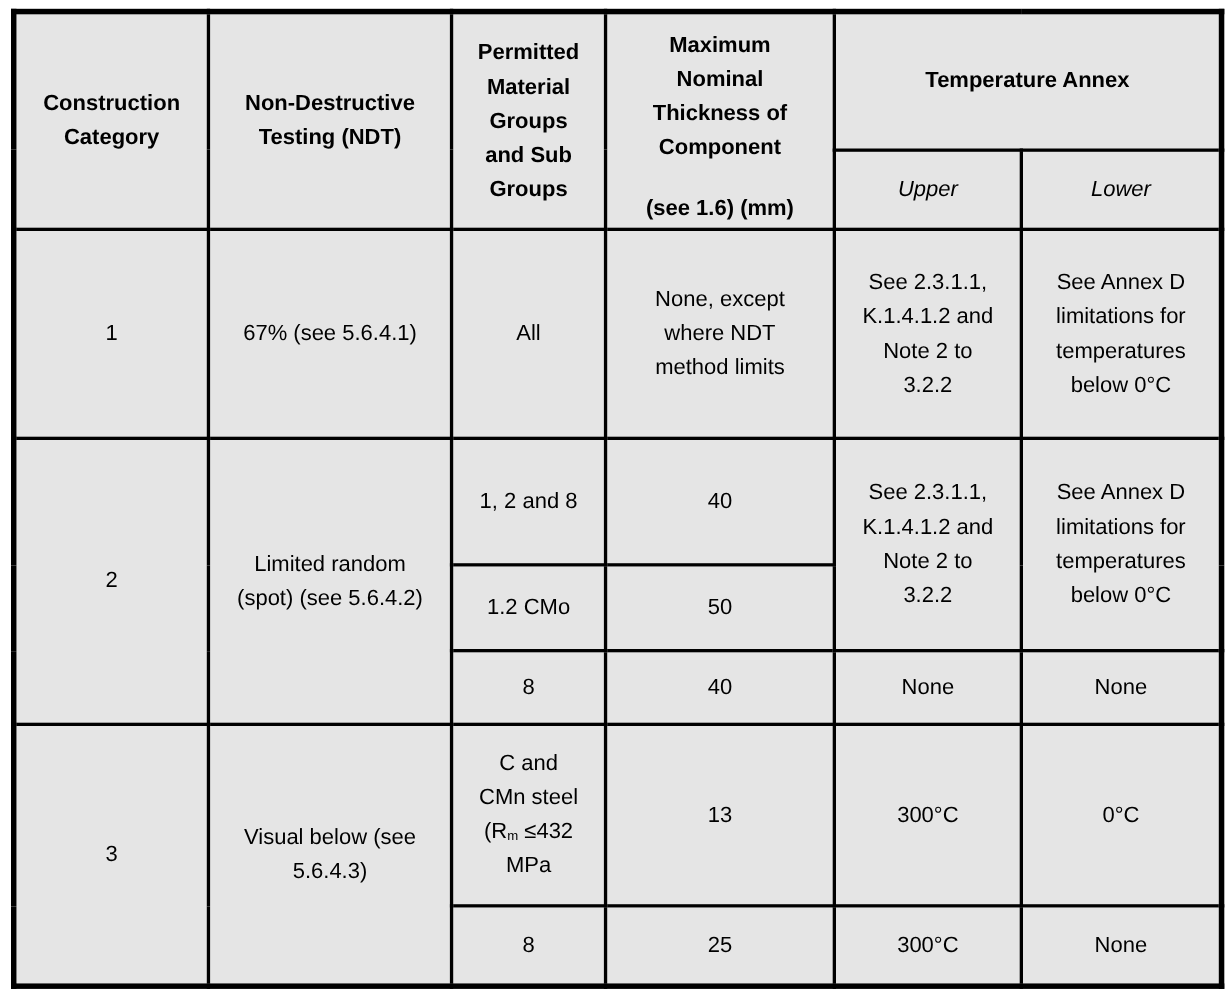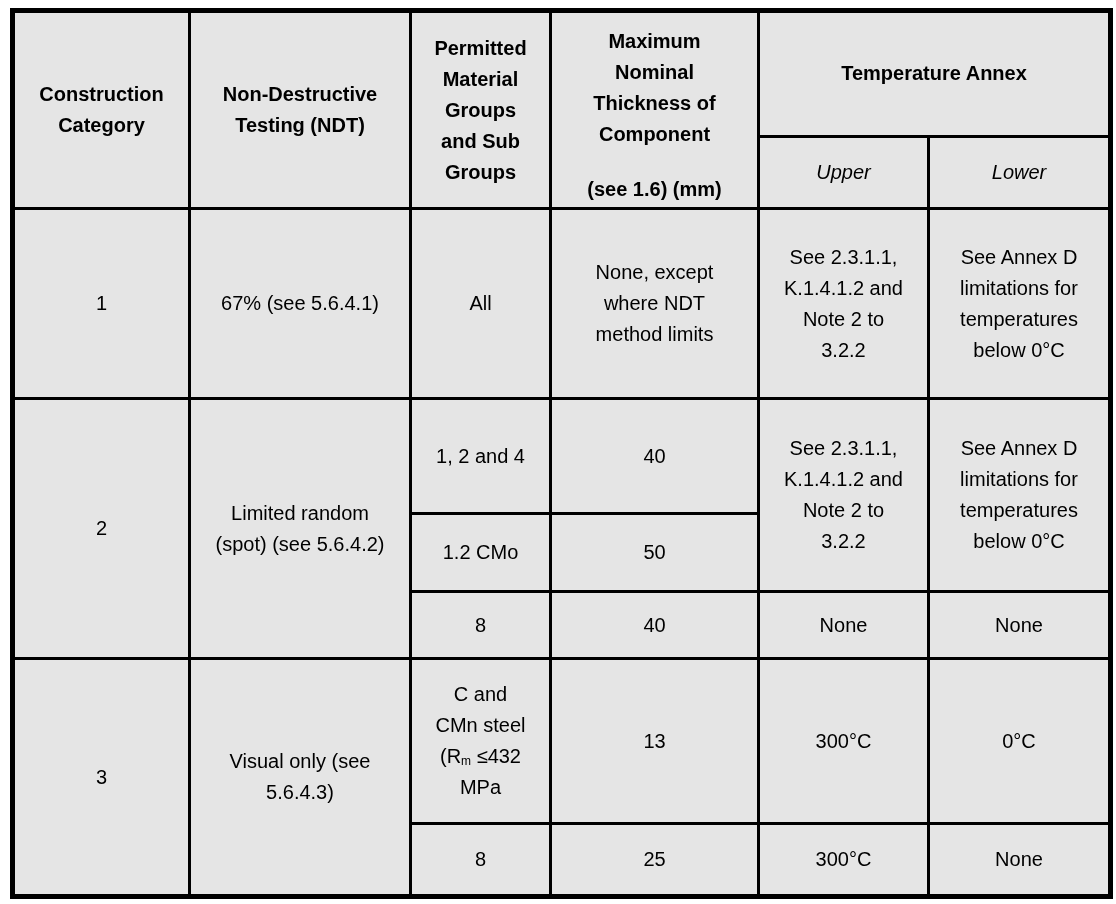--- a/index.html
+++ b/index.html
@@ -86,38 +86,38 @@
         <td>1</td>
         <td>67% (see 5.6.4.1)</td>
         <td>All</td>
         <td><span class="w150">None, except where NDT method limits</span></td>
         <td><span class="w124">See 2.3.1.1, K.1.4.1.2 and Note 2 to 3.2.2</span></td>
         <td>See Annex D limitations for temperatures below 0°C</td>
       </tr>
       <tr class="r2a">
         <td rowspan="3">2</td>
         <td rowspan="3"><span class="w185">Limited random (spot) (see 5.6.4.2)</span></td>
-        <td>1, 2 and 4</td>
+        <td>1, 2 and 8</td>
         <td>40</td>
         <td rowspan="2"><span class="w124">See 2.3.1.1, K.1.4.1.2 and Note 2 to 3.2.2</span></td>
         <td rowspan="2">See Annex D limitations for temperatures below 0°C</td>
       </tr>
       <tr class="r2b">
         <td>1.2 CMo</td>
         <td>50</td>
       </tr>
       <tr class="r2c">
         <td>8</td>
         <td>40</td>
         <td>None</td>
         <td>None</td>
       </tr>
       <tr class="r3a">
         <td rowspan="2">3</td>
-        <td rowspan="2">Visual only (see 5.6.4.3)</td>
+        <td rowspan="2">Visual below (see 5.6.4.3)</td>
         <td>
           <span class="w92"><span>C and CMn steel (R</span><sub class="rm">m</sub><span> ≤432 MPa</span></span>
         </td>
         <td>13</td>
         <td>300°C</td>
         <td>0°C</td>
       </tr>
       <tr class="r3b">
         <td>8</td>
         <td>25</td>

